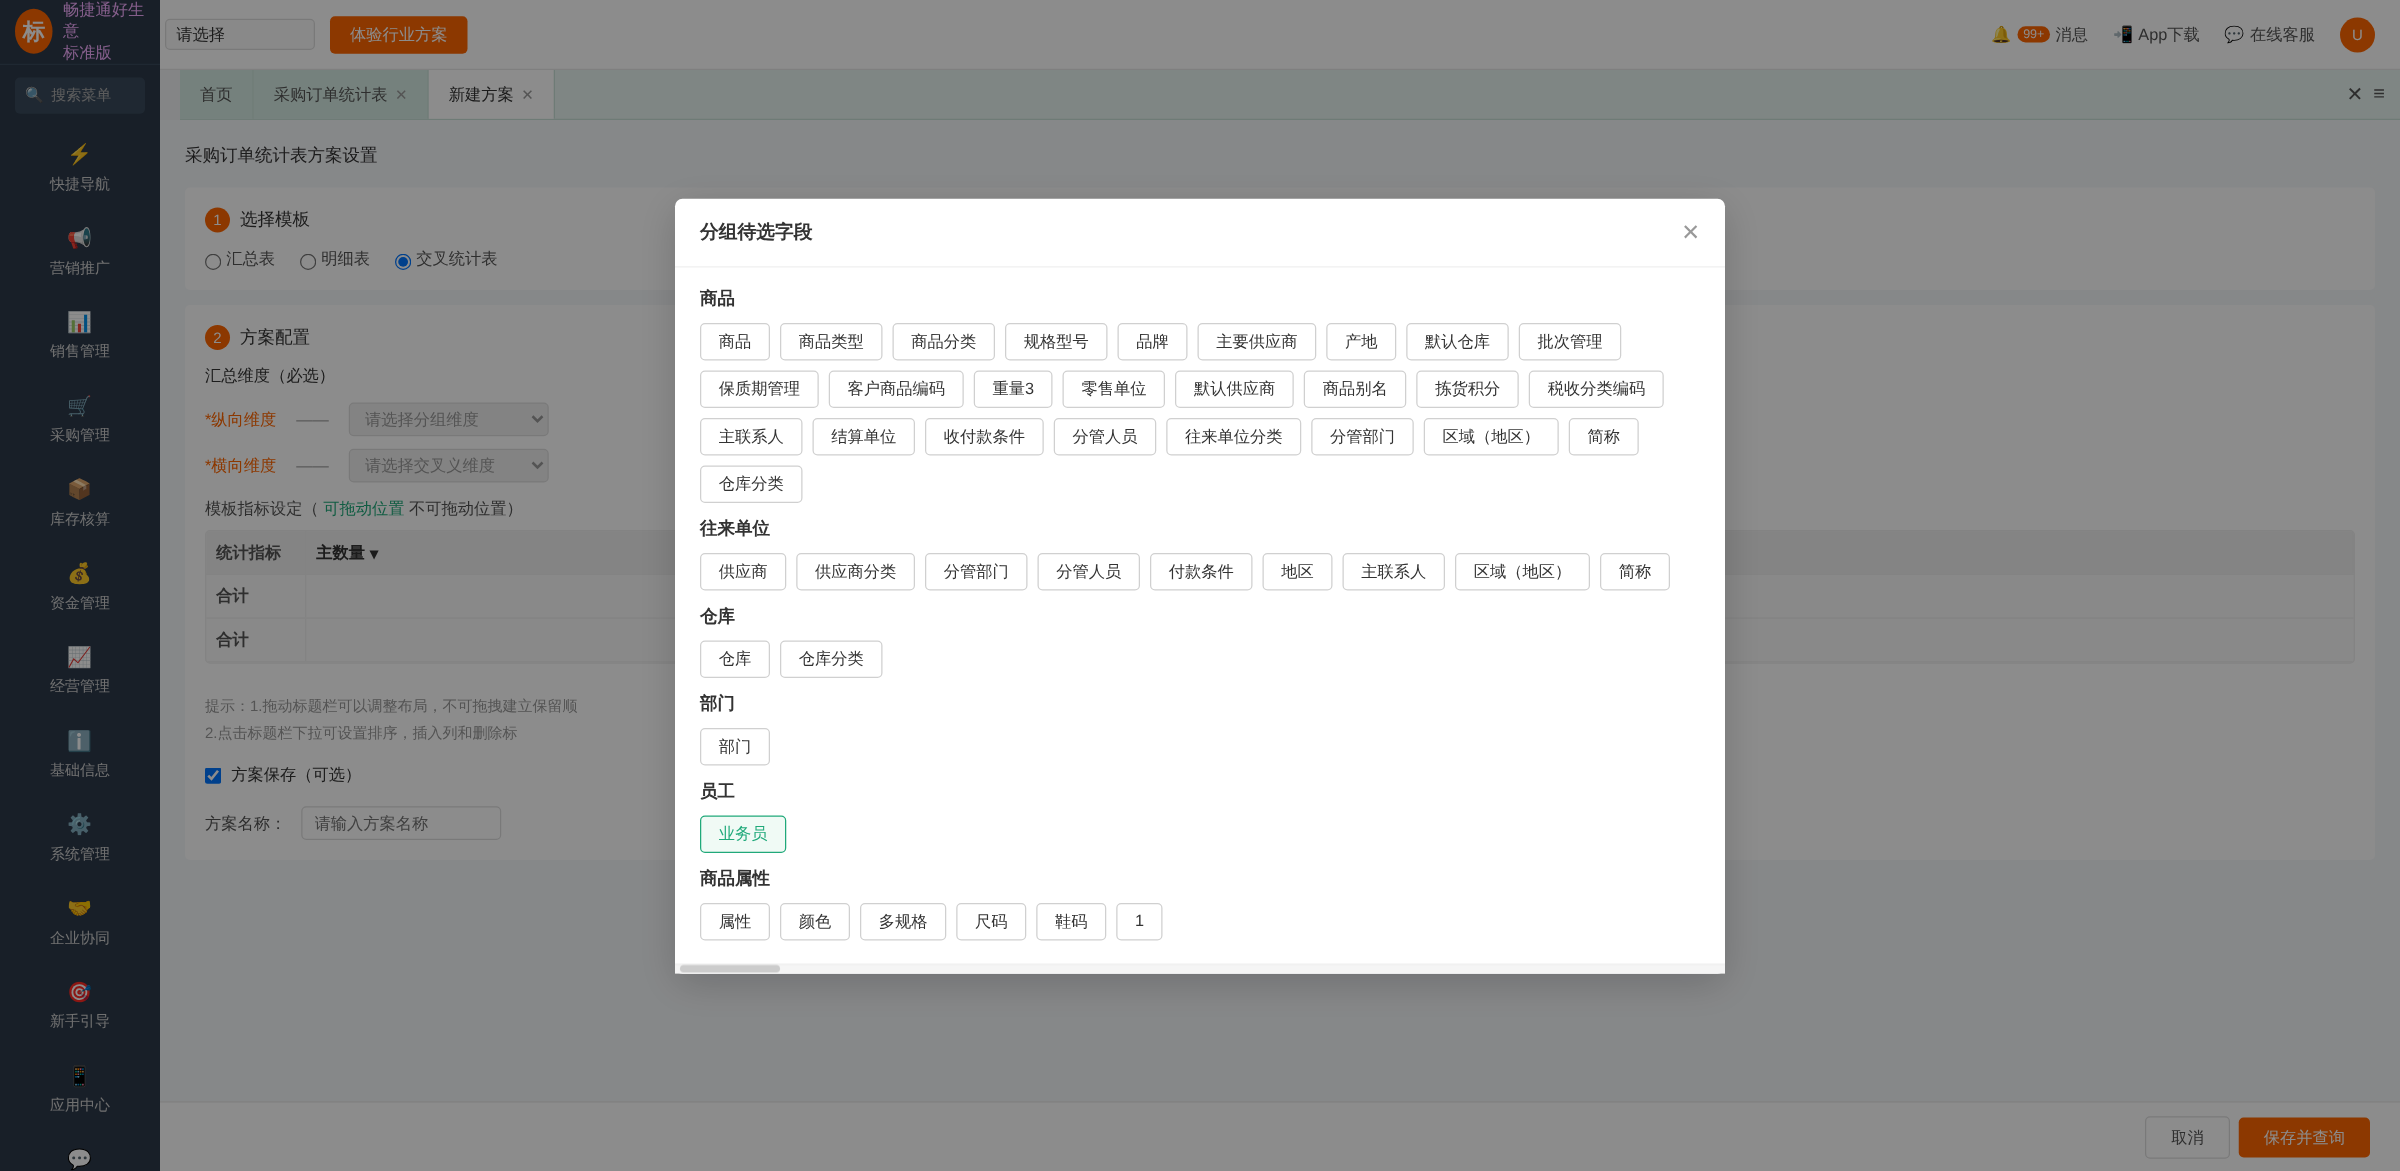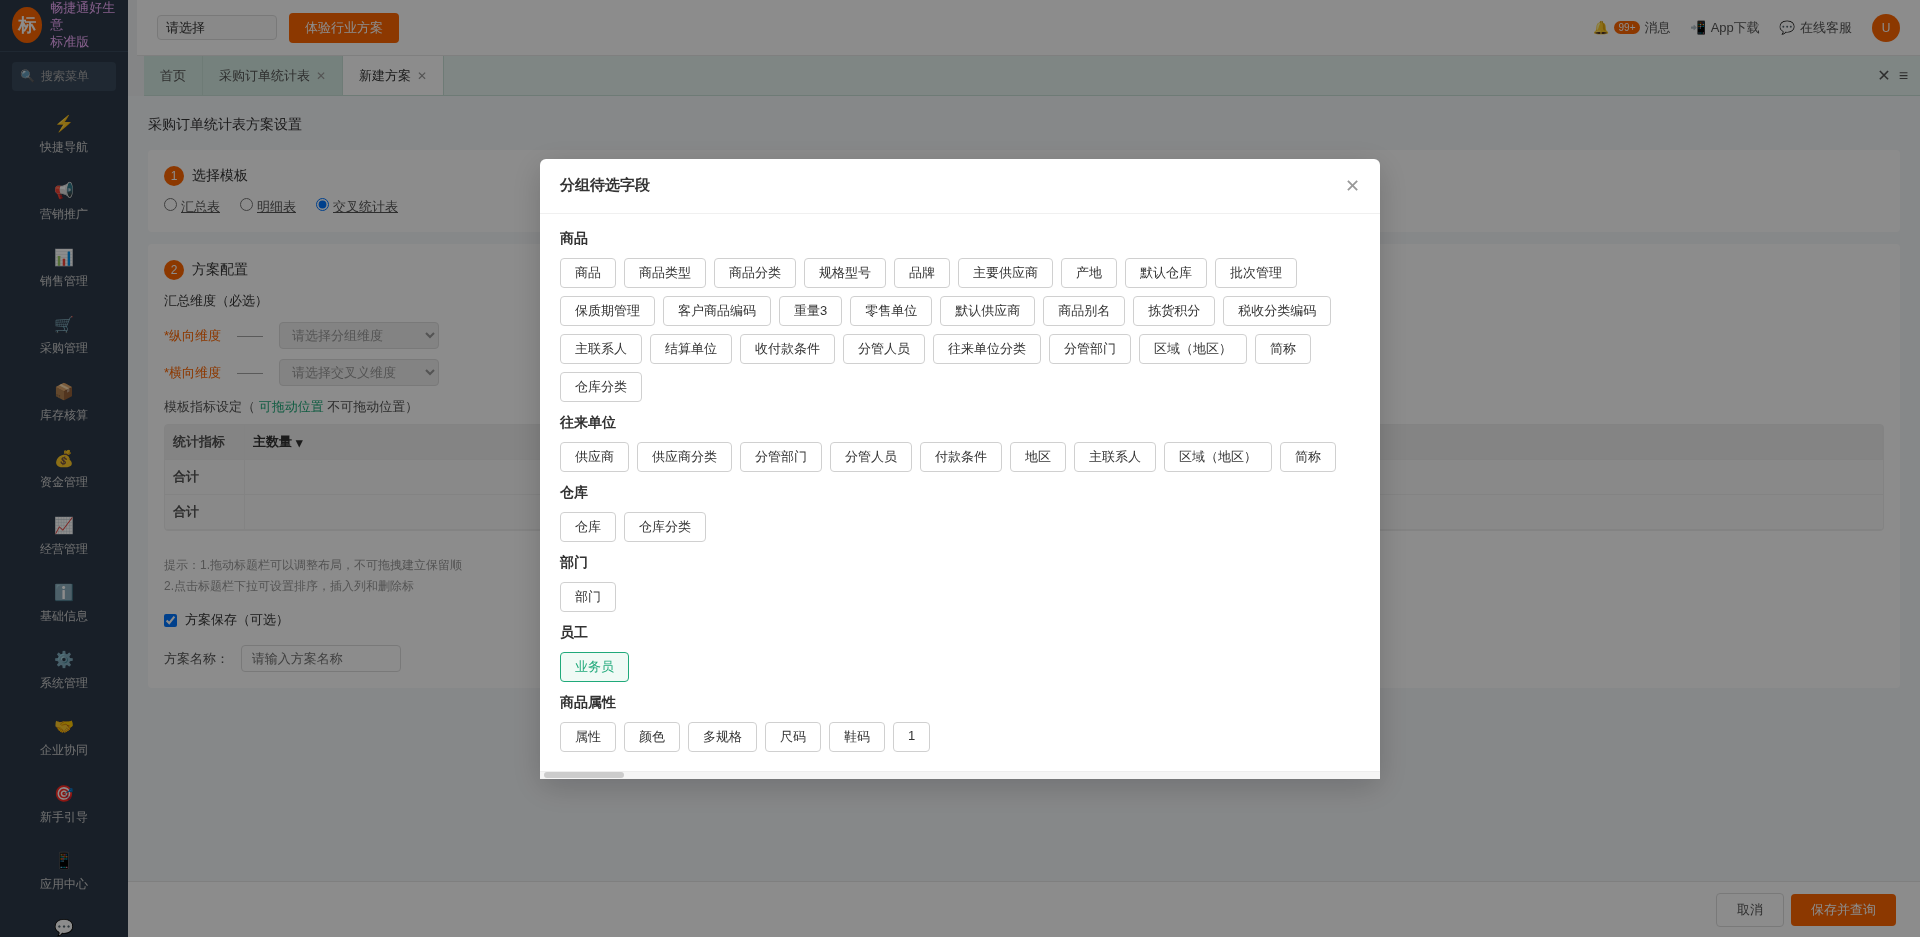--- a/index.html
+++ b/index.html
@@ -14,21 +14,21 @@
     }
     .logo-icon { width: 36px; height: 36px; background: #f60; border-radius: 50%; display: flex; align-items: center; justify-content: center; color: white; font-size: 18px; font-weight: bold; margin-right: 8px; }
     .logo-text { color: #f0abfc; font-size: 13px; line-height: 1.3; }
     .sidebar-search { padding: 10px 12px; }
     .sidebar-search-btn { width: 100%; background: #3a4a5c; border: none; border-radius: 4px; padding: 6px 8px; color: #aaa; font-size: 12px; cursor: pointer; text-align: left; display: flex; align-items: center; gap: 6px; }
     .sidebar-item { display: flex; flex-direction: column; align-items: center; padding: 12px 0; cursor: pointer; color: #ccc; font-size: 12px; gap: 4px; }
     .sidebar-item-icon { width: 22px; height: 22px; display: flex; align-items: center; justify-content: center; font-size: 16px; }
 
     
     .topbar {
-      position: fixed; left: 137px; top: 0; right: 0; height: 56px; background: #fff; display: flex; align-items: center; padding: 0 20px; z-index: 9; border-bottom: 1px solid #e8e8e8;
+      position: fixed; left: 112px; top: 0; right: 0; height: 56px; background: #fff; display: flex; align-items: center; padding: 0 20px; z-index: 9; border-bottom: 1px solid #e8e8e8;
     }
     .topbar-left { display: flex; align-items: center; gap: 12px; flex: 1; }
     .topbar-select { border: 1px solid #ddd; border-radius: 4px; padding: 4px 28px 4px 8px; font-size: 13px; color: #333; background: #fafafa; appearance: none; cursor: pointer; min-width: 120px; }
     .topbar-btn { background: #f60; color: white; border: none; border-radius: 4px; padding: 6px 16px; font-size: 13px; cursor: pointer; white-space: nowrap; }
     .topbar-right { display: flex; align-items: center; gap: 20px; }
     .topbar-right-item { display: flex; align-items: center; gap: 4px; color: #555; font-size: 13px; cursor: pointer; }
     .badge { background: #f60; color: white; border-radius: 10px; padding: 1px 5px; font-size: 10px; }
 
     
     .tabs-bar {
@@ -41,21 +41,21 @@
     
     .main-content {
       position: fixed; left: 128px; top: 96px; right: 0; bottom: 0; background: #f5f7fa; overflow: auto; padding: 20px;
     }
     .page-title { font-size: 14px; color: #333; margin-bottom: 16px; }
     .step-section { background: white; border-radius: 4px; padding: 16px; margin-bottom: 12px; }
     .step-header { display: flex; align-items: center; gap: 8px; margin-bottom: 12px; }
     .step-num { background: #f60; color: white; border-radius: 50%; width: 20px; height: 20px; display: flex; align-items: center; justify-content: center; font-size: 12px; }
     .step-title { font-size: 14px; font-weight: 500; color: #333; }
     .radio-group { display: flex; align-items: center; gap: 20px; }
-    .radio-item { display: flex; align-items: flex-start; gap: 4px; cursor: pointer; font-size: 13px; color: #555; text-decoration: underline; }
+    .radio-item { display: flex; align-items: flex-end; gap: 4px; cursor: pointer; font-size: 13px; color: #555; }
     .field-row { display: flex; align-items: center; gap: 16px; margin-bottom: 10px; }
     .field-select { border: 1px solid #ddd; border-radius: 4px; padding: 4px 8px; font-size: 13px; color: #999; min-width: 160px; }
 
     .bottom-bar {
       position: fixed; left: 117px; bottom: 0; right: 0; height: 56px; background: white; border-top: 1px solid #e8e8e8; display: flex; align-items: center; justify-content: flex-end; padding: 0 24px; gap: 7px; z-index: 8;
     }
     .btn-cancel { border: 1px solid #ddd; background: white; border-radius: 4px; padding: 7px 20px; font-size: 13px; cursor: pointer; color: #555; }
     .btn-save { background: #f60; color: white; border: none; border-radius: 4px; padding: 7px 20px; font-size: 13px; cursor: pointer; }
 
     

